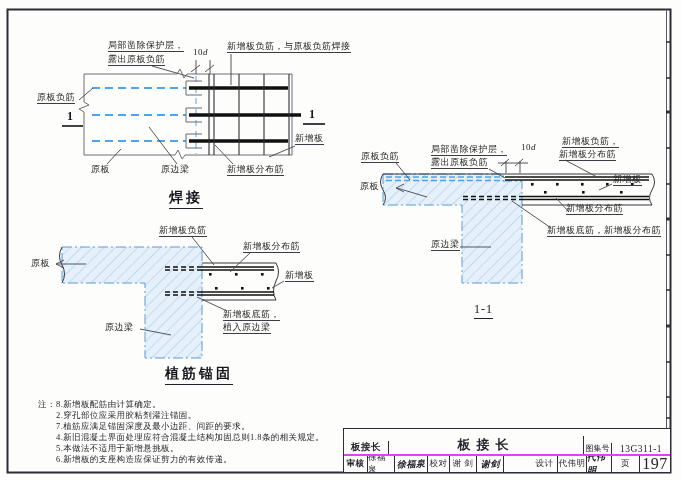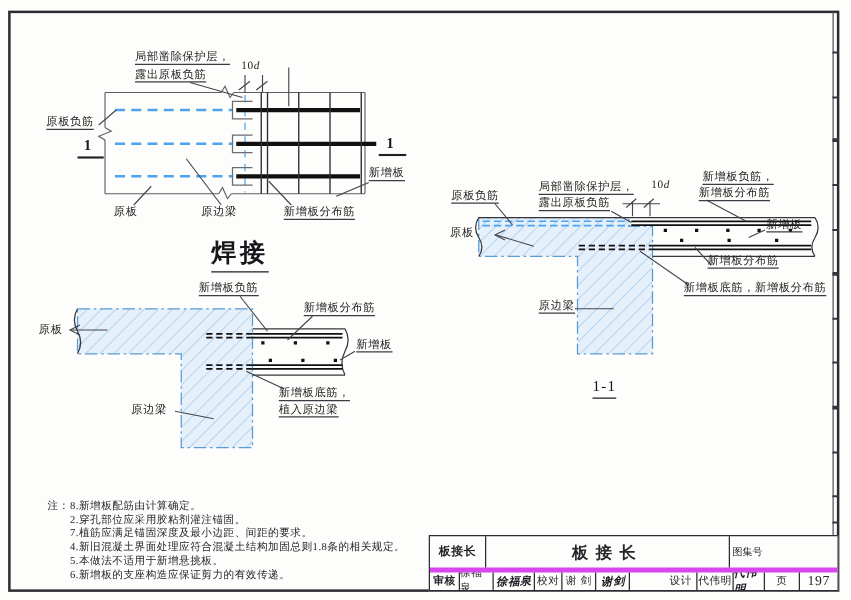--- a/index.html
+++ b/index.html
@@ -3,45 +3,45 @@
 <meta charset="utf-8">
 <style>
   html,body{margin:0;padding:0;}
   body{width:681px;height:480px;background:#ffffff;position:relative;overflow:hidden;
        font-family:"Liberation Serif", serif;color:#25252b;}
   .sheet{position:absolute;inset:0;background:#fdfdfb;}
   svg.linework{position:absolute;left:0;top:0;}
   .lbl{position:absolute;font-size:9px;line-height:10px;white-space:nowrap;
        letter-spacing:.5px;color:#222;}
   .lbl.u{border-bottom:1px solid #3c3c44;padding-bottom:1px;}
-  .dtitle{position:absolute;font-size:20px;font-weight:bold;letter-spacing:3px;
+  .dtitle{position:absolute;font-size:14px;font-weight:bold;letter-spacing:3px;
           border-bottom:1.5px solid #1f1f26;padding-bottom:1px;color:#16161c;}
   .sectitle{position:absolute;font-size:12px;font-weight:normal;letter-spacing:1px;
           border-bottom:1.5px solid #1f1f26;padding-bottom:1px;color:#16161c;}
   .secmark{position:absolute;font-size:12px;font-weight:bold;color:#16161c;}
   .dim i{font-style:italic;font-family:"Liberation Serif",serif;}
   .notes-item{position:absolute;font-size:8.5px;letter-spacing:.4px;white-space:nowrap;color:#26262c;}
   
   .tblock{position:absolute;left:343px;top:428px;width:328px;height:45px;
           border:1.5px solid #2c2c34;box-sizing:border-box;background:#fdfdfb;
           display:flex;flex-direction:column;}
   .trow{display:flex;flex:1;min-height:0;}
-  .trow.top{height:25px;flex:none;border-bottom:4px solid #d946ef;}
+  .trow.top{height:25px;flex:none;border-bottom:2px solid #d946ef;align-items:flex-end;}
   .trow.bot{flex:1;}
   .tcell{border-right:1px solid #2c2c34;display:flex;align-items:center;
          justify-content:center;box-sizing:border-box;overflow:hidden;
          font-size:8.5px;letter-spacing:.5px;}
   .tcell:last-child{border-right:none;}
   .tab-title{width:45px;font-weight:bold;font-size:9.5px;}
   .main-title{width:195px;font-size:13px;font-weight:bold;letter-spacing:6px;}
   .atlas-label{width:28px;font-size:8px;letter-spacing:0;}
   .atlas-no{flex:1;font-size:9.5px;}
   .c24{width:24px;font-weight:bold;} .c27{width:27px;} .c33{width:33px;} .c22{width:22px;}
   .c26{width:26px;margin-left:28px;} .c29{width:29px;} .c25{width:25px;} .c28{width:28px;}
-  .cpage{flex:1;font-size:11px;}
+  .cpage{flex:1;font-size:16px;}
   .sig{font-style:italic;font-weight:bold;font-size:9px;transform:rotate(-2deg);color:#1a1a20;}
 </style>
 </head>
 <body>
 
 <div class="sheet">
 
   <svg class="linework" width="681" height="480" viewBox="0 0 681 480">
     <defs>
       <pattern id="hatchP" width="8" height="8" patternUnits="userSpaceOnUse" patternTransform="rotate(45)">
@@ -217,20 +217,21 @@
         <path d="M284,281 L272,288"></path>
         <path d="M227,311 L197,297"></path>
         <path d="M140,329 L171,335"></path>
       </g>
     </g>
   </svg>
 
   <span class="lbl u" style="left:108px;top:40px">局部凿除保护层，</span>
   <span class="lbl u" style="left:108px;top:54px">露出原板负筋</span>
   <span class="lbl dim" style="left:193px;top:47px"><span>10</span><i>d</i></span>
+  <span class="lbl u" style="left:227px;top:41px">新增板负筋，与原板负筋焊接</span>
   <span class="lbl u" style="left:37px;top:92px">原板负筋</span>
   <span class="secmark" style="left:67px;top:109px">1</span>
   <span class="secmark" style="left:309px;top:107px">1</span>
   <span class="lbl u" style="left:295px;top:133px">新增板</span>
   <span class="lbl" style="left:91px;top:164px">原板</span>
   <span class="lbl" style="left:161px;top:164px">原边梁</span>
   <span class="lbl u" style="left:227px;top:164px">新增板分布筋</span>
   <span class="dtitle" style="left:169px;top:189px">焊接</span>
 
   <span class="lbl u" style="left:361px;top:151px">原板负筋</span>
@@ -246,36 +247,38 @@
   <span class="lbl u" style="left:431px;top:239px">原边梁</span>
   <span class="sectitle" style="left:474px;top:302px">1-1</span>
 
   <span class="lbl u" style="left:159px;top:225px">新增板负筋</span>
   <span class="lbl u" style="left:243px;top:241px">新增板分布筋</span>
   <span class="lbl" style="left:31px;top:258px">原板</span>
   <span class="lbl u" style="left:285px;top:270px">新增板</span>
   <span class="lbl u" style="left:223px;top:309px">新增板底筋，</span>
   <span class="lbl u" style="left:223px;top:322px">植入原边梁</span>
   <span class="lbl" style="left:105px;top:322px">原边梁</span>
+  <span class="dtitle" style="left:165px;top:365px">植筋锚固</span>
 
   <div>
     <span class="notes-item" style="left:38px;top:399px">注：</span>
     <span class="notes-item" style="left:56px;top:399px">8.新增板配筋由计算确定。</span>
     <span class="notes-item" style="left:56px;top:410px">2.穿孔部位应采用胶粘剂灌注锚固。</span>
     <span class="notes-item" style="left:56px;top:421px">7.植筋应满足锚固深度及最小边距、间距的要求。</span>
     <span class="notes-item" style="left:56px;top:432px">4.新旧混凝土界面处理应符合混凝土结构加固总则1.8条的相关规定。</span>
     <span class="notes-item" style="left:56px;top:443px">5.本做法不适用于新增悬挑板。</span>
     <span class="notes-item" style="left:56px;top:454px">6.新增板的支座构造应保证剪力的有效传递。</span>
   </div>
 
   <div class="tblock">
     <div class="trow top">
       <div class="tcell tab-title">板接长</div>
       <div class="tcell main-title">板接长</div>
       <div class="tcell atlas-label">图集号</div>
+      <div class="tcell atlas-no">13G311-1</div>
     </div>
     <div class="trow bot">
       <div class="tcell c24">审核</div>
       <div class="tcell c27">徐福泉</div>
       <div class="tcell c33">
           <span class="sig">徐福泉</span>
         </div>
       <div class="tcell c22">校对</div>
       <div class="tcell c27">谢 剑</div>
       <div class="tcell c27">

